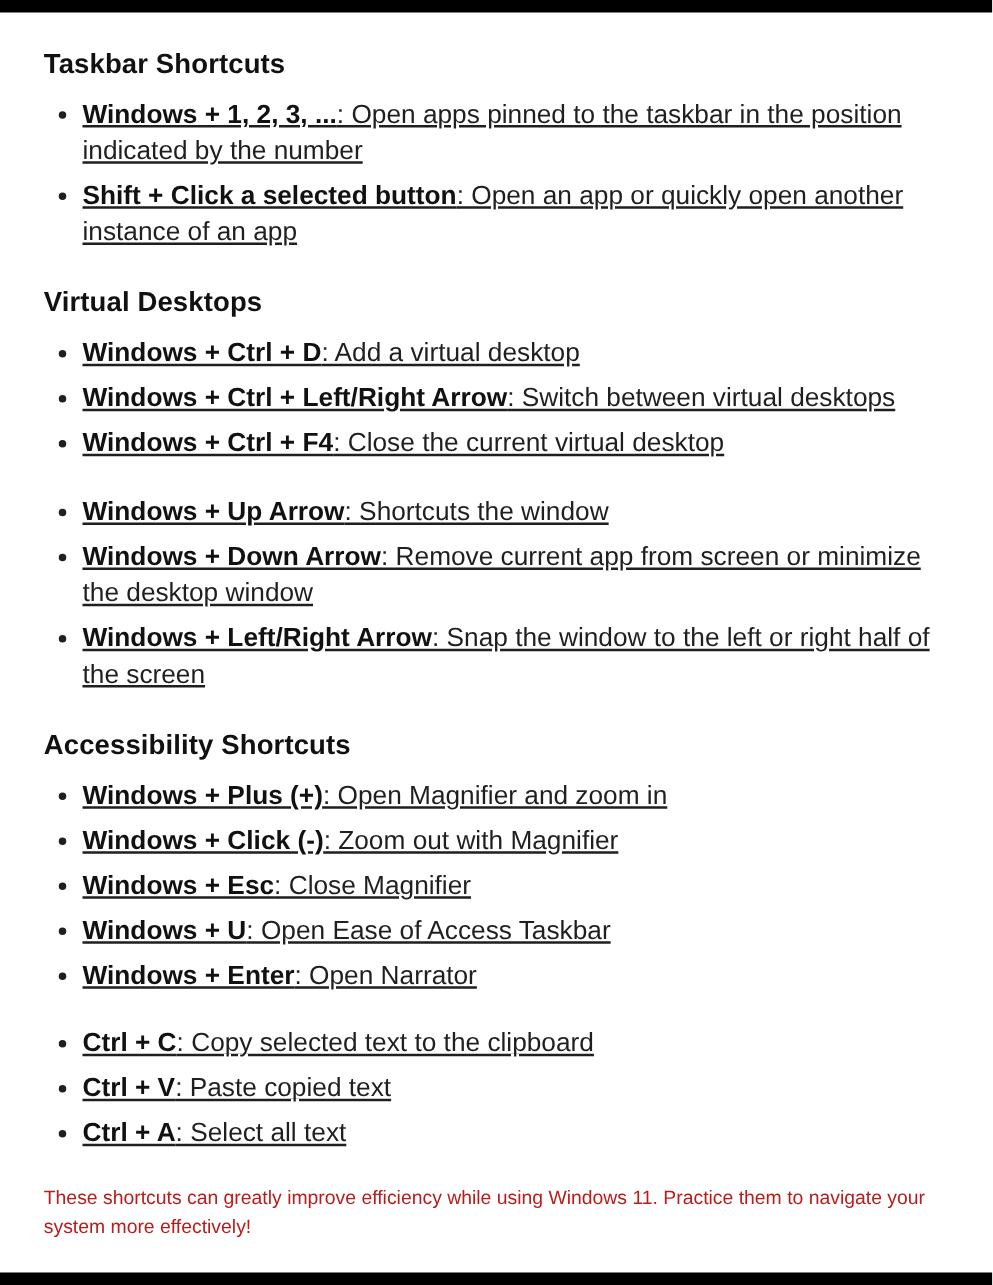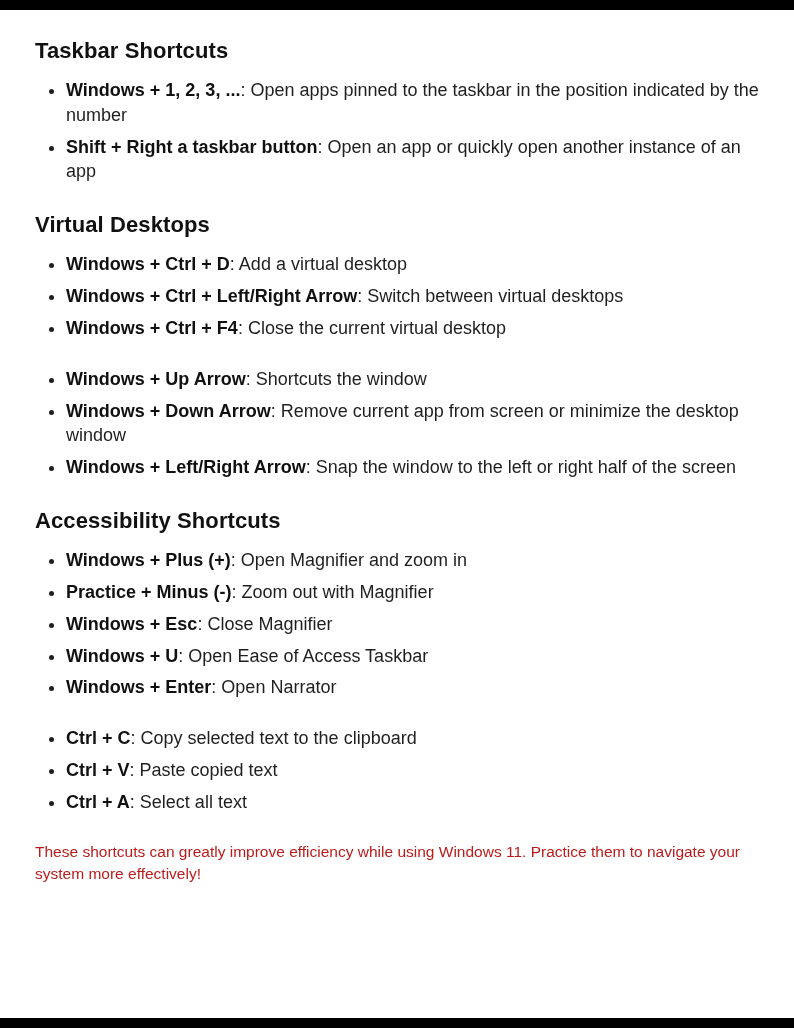--- a/index.html
+++ b/index.html
@@ -41,24 +41,25 @@
   }
   h2:first-child {
     margin-top: 28px;
   }
   ul {
     margin: 0 0 26px 0;
     padding-left: 31px;
     list-style: disc;
   }
   li {
-    font-size: 18px;
+    font-size: 21px;
     line-height: 1.38;
     margin-bottom: 7px;
     color: #1f1f1f;
+    text-decoration: underline;
   }
   li strong {
     font-weight: 700;
     color: #111111;
   }
   p.closing {
     font-size: 15.5px;
     line-height: 1.45;
     margin: 24px 0 0 0;
     color: #b91c1c;
@@ -68,37 +69,37 @@
 <body>
 
 <div class="page">
   <div class="edge-bar top"></div>
 
   <div class="content">
     <div id="sections">
         <h2>Taskbar Shortcuts</h2>
         <ul>
           <li><strong>Windows + 1, 2, 3, ...</strong><span>: Open apps pinned to the taskbar in the position indicated by the number</span></li>
-          <li><strong>Shift + Right a taskbar button</strong><span>: Open an app or quickly open another instance of an app</span></li>
+          <li><strong>Shift + Click a selected button</strong><span>: Open an app or quickly open another instance of an app</span></li>
         </ul>
         <h2>Virtual Desktops</h2>
         <ul>
           <li><strong>Windows + Ctrl + D</strong><span>: Add a virtual desktop</span></li>
           <li><strong>Windows + Ctrl + Left/Right Arrow</strong><span>: Switch between virtual desktops</span></li>
           <li><strong>Windows + Ctrl + F4</strong><span>: Close the current virtual desktop</span></li>
         </ul>
         <ul>
           <li><strong>Windows + Up Arrow</strong><span>: Shortcuts the window</span></li>
           <li><strong>Windows + Down Arrow</strong><span>: Remove current app from screen or minimize the desktop window</span></li>
           <li><strong>Windows + Left/Right Arrow</strong><span>: Snap the window to the left or right half of the screen</span></li>
         </ul>
         <h2>Accessibility Shortcuts</h2>
         <ul>
           <li><strong>Windows + Plus (+)</strong><span>: Open Magnifier and zoom in</span></li>
-          <li><strong>Practice + Minus (-)</strong><span>: Zoom out with Magnifier</span></li>
+          <li><strong>Windows + Click (-)</strong><span>: Zoom out with Magnifier</span></li>
           <li><strong>Windows + Esc</strong><span>: Close Magnifier</span></li>
           <li><strong>Windows + U</strong><span>: Open Ease of Access Taskbar</span></li>
           <li><strong>Windows + Enter</strong><span>: Open Narrator</span></li>
         </ul>
         <ul>
           <li><strong>Ctrl + C</strong><span>: Copy selected text to the clipboard</span></li>
           <li><strong>Ctrl + V</strong><span>: Paste copied text</span></li>
           <li><strong>Ctrl + A</strong><span>: Select all text</span></li>
         </ul>
       </div>

